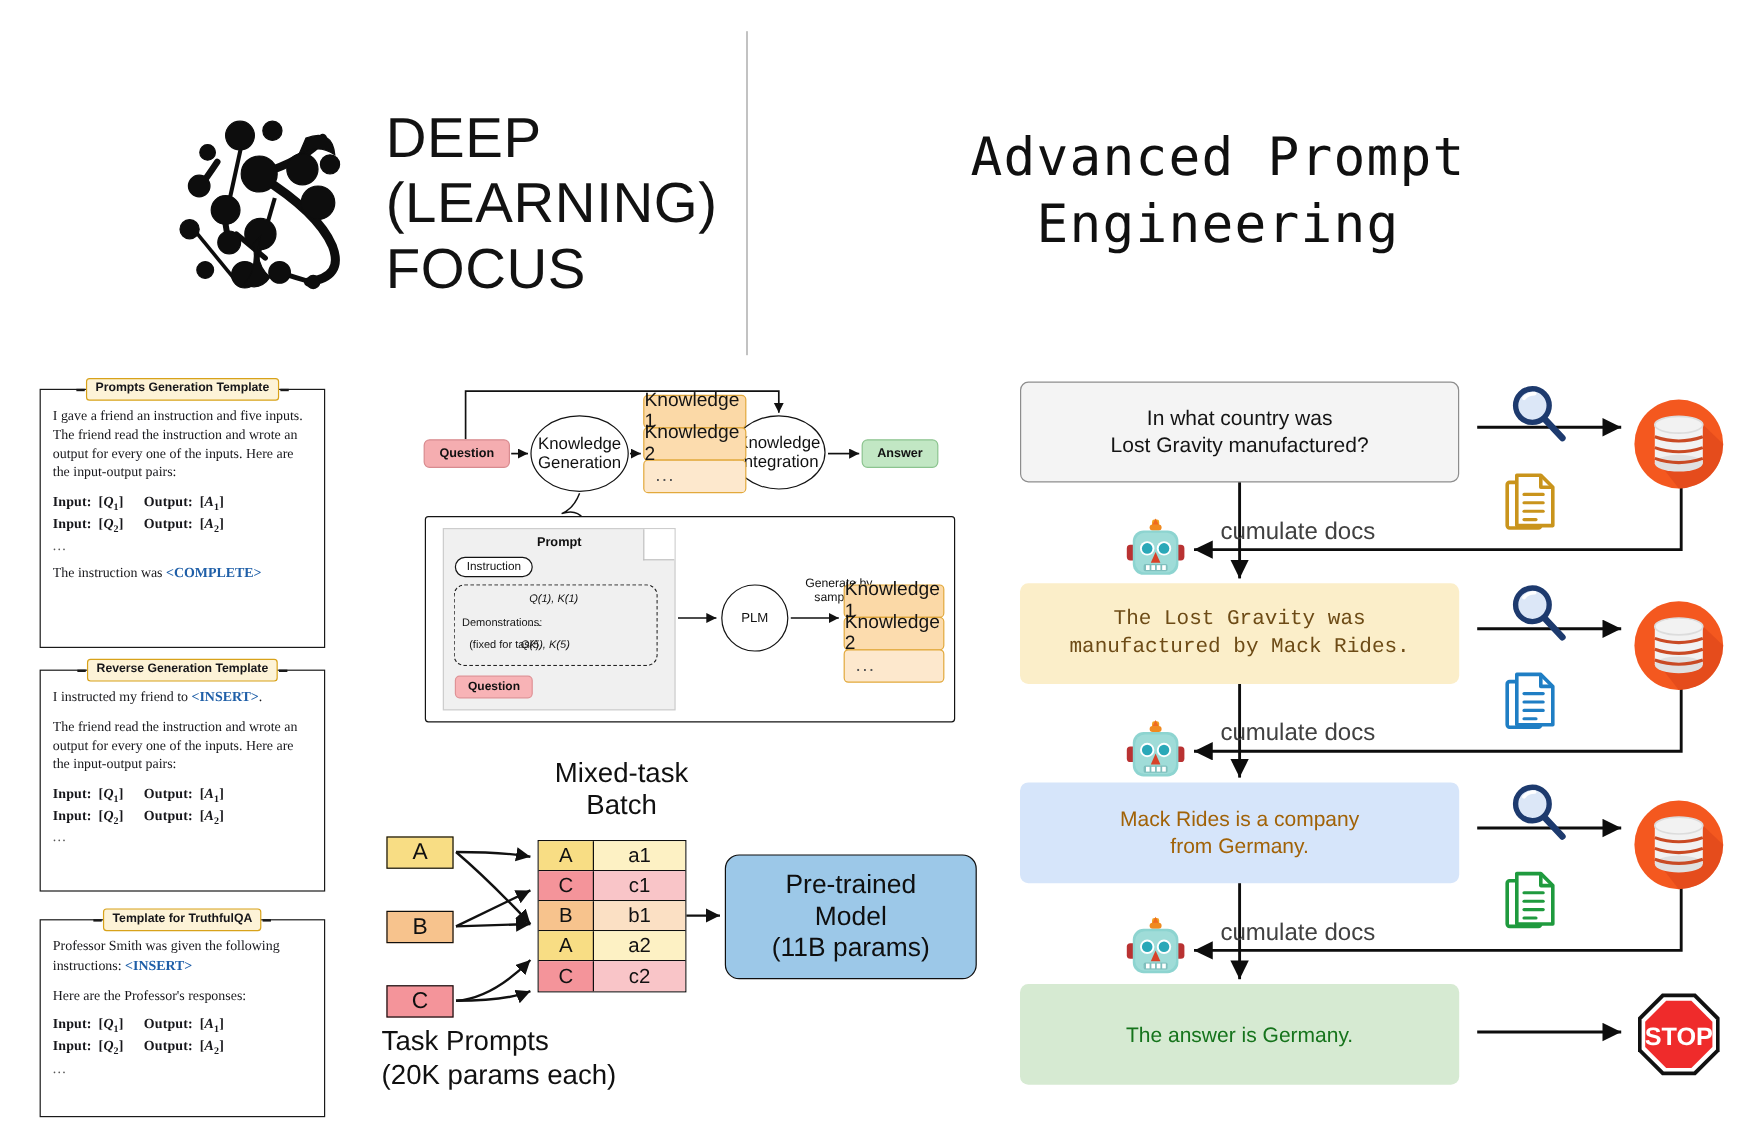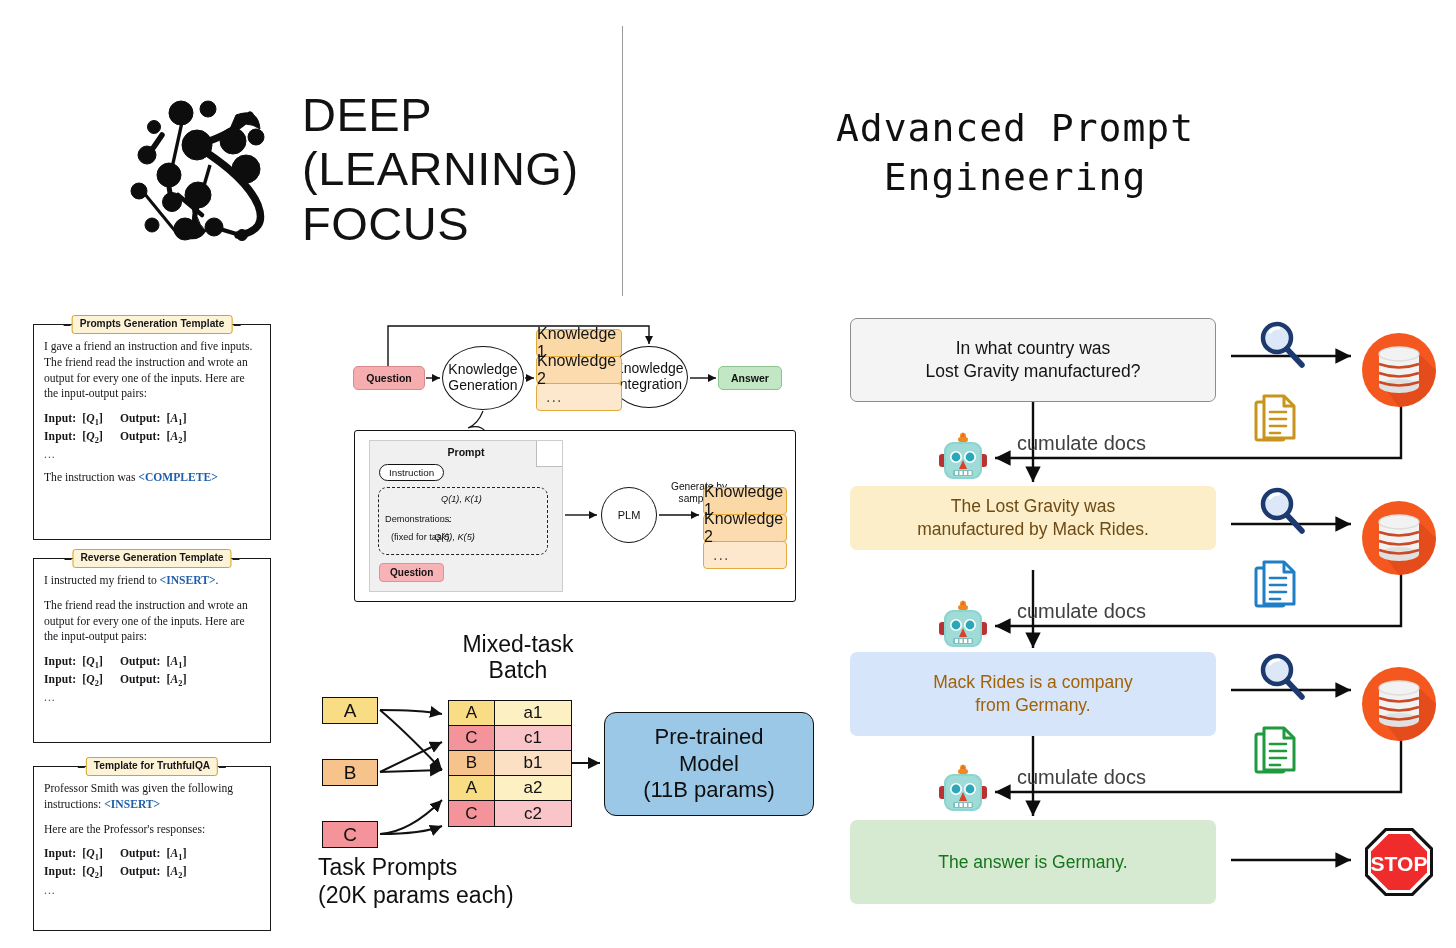--- a/index.html
+++ b/index.html
@@ -9,40 +9,40 @@
     background:#ffffff;
     font-family:"Liberation Sans", sans-serif;
     color:#111;
     overflow:hidden;
     position:relative;
   }
 
   
   #header { position:absolute; left:0; top:0; width:1456px; height:300px; }
 
-  #logo-block { position:absolute; left:118px; top:62px; width:480px; height:215px; display:flex; align-items:center; }
+  #logo-block { position:absolute; left:118px; top:62px; width:480px; height:215px; display:flex; align-items:center;justify-content:flex-end; }
   #logo-mark { width:170px; height:170px; flex:0 0 170px; }
   #logo-wordmark {
     margin-left:14px;
     font-family:"Liberation Sans", sans-serif;
     font-weight:300;
     font-size:47px;
     line-height:1.16;
     letter-spacing:0.5px;
     color:#121212;
     white-space:pre-line;
   }
 
   #divider { position:absolute; left:622px; top:26px; width:1px; height:270px; background:#9a9a9a; }
 
   #deck-title {
     position:absolute; left:700px; top:104px; width:630px;
     text-align:center;
     font-family:"DejaVu Sans Mono", monospace;
-    font-size:38px;
+    font-size:44px;
     line-height:1.28;
     color:#101010;
     white-space:pre-line;
     letter-spacing:1px;
   }
 
   
   .tpl-card {
     position:absolute;
     border:1.6px solid #1a1a1a;
@@ -189,21 +189,21 @@
   }
 
   
   #ircot { position:absolute; left:845px; top:312px; width:600px; height:620px; }
   .flow-box {
     position:absolute; left:5px; width:366px;
     display:flex; align-items:center; justify-content:center; text-align:center;
     font-size:17.5px; line-height:1.3; white-space:pre-line; border-radius:7px;
   }
   #fb-question { top:6px;   height:84px; background:#f4f4f4; border:1.4px solid #8d8d8d; color:#141414; }
-  #fb-step1    { top:174px; height:64px; background:#fbeec9; color:#6d4b16; }
+  #fb-step1    { top:174px; height:84px; background:#fbeec9; color:#6d4b16;font-family:Liberation Mono, monospace; }
   #fb-step2    { top:340px; height:84px; background:#d6e5fa; color:#a16207; }
   #fb-answer   { top:508px; height:84px; background:#d6ead2; color:#16741c; }
 
   .cumulate-label { position:absolute; font-size:20px; color:#404040; }
   #cl1 { left:172px; top:120px; }
   #cl2 { left:172px; top:288px; }
   #cl3 { left:172px; top:454px; }
 
   .robot { position:absolute; width:52px; height:52px; }
   #rb1 { left:92px; top:120px; }

